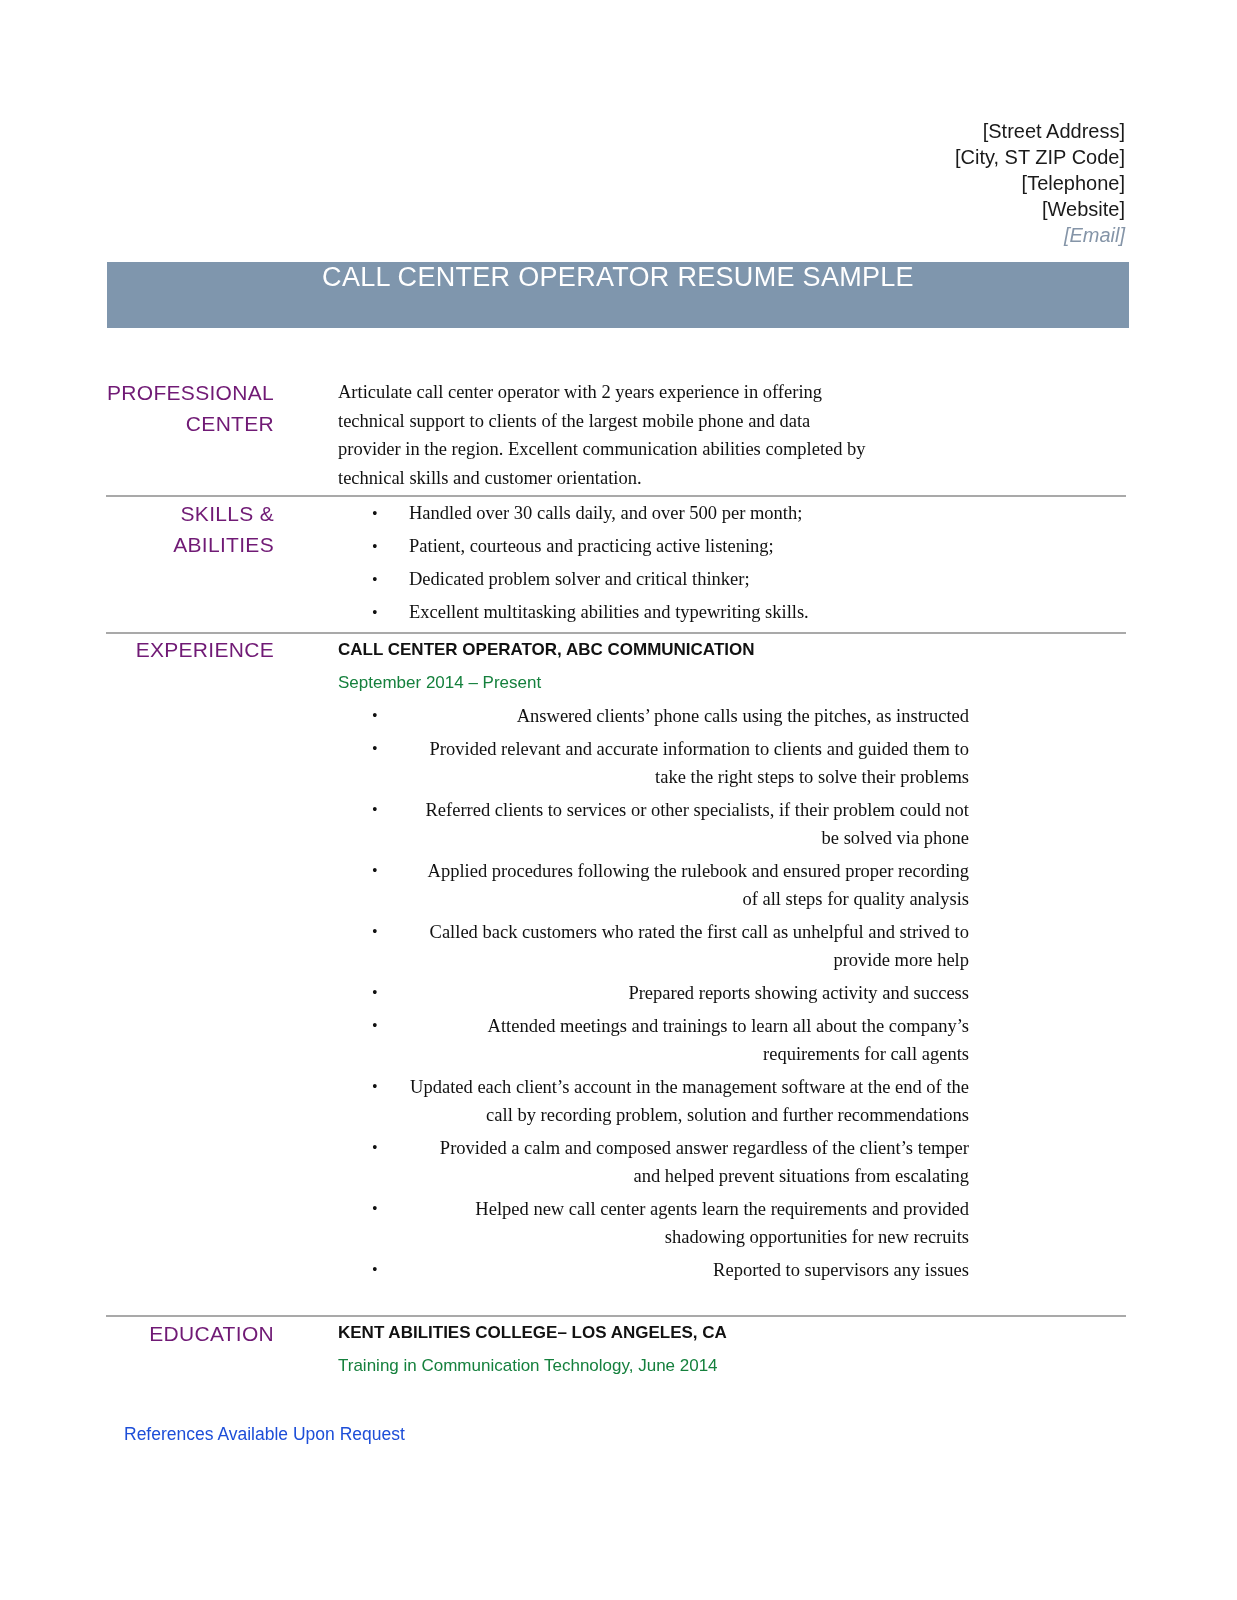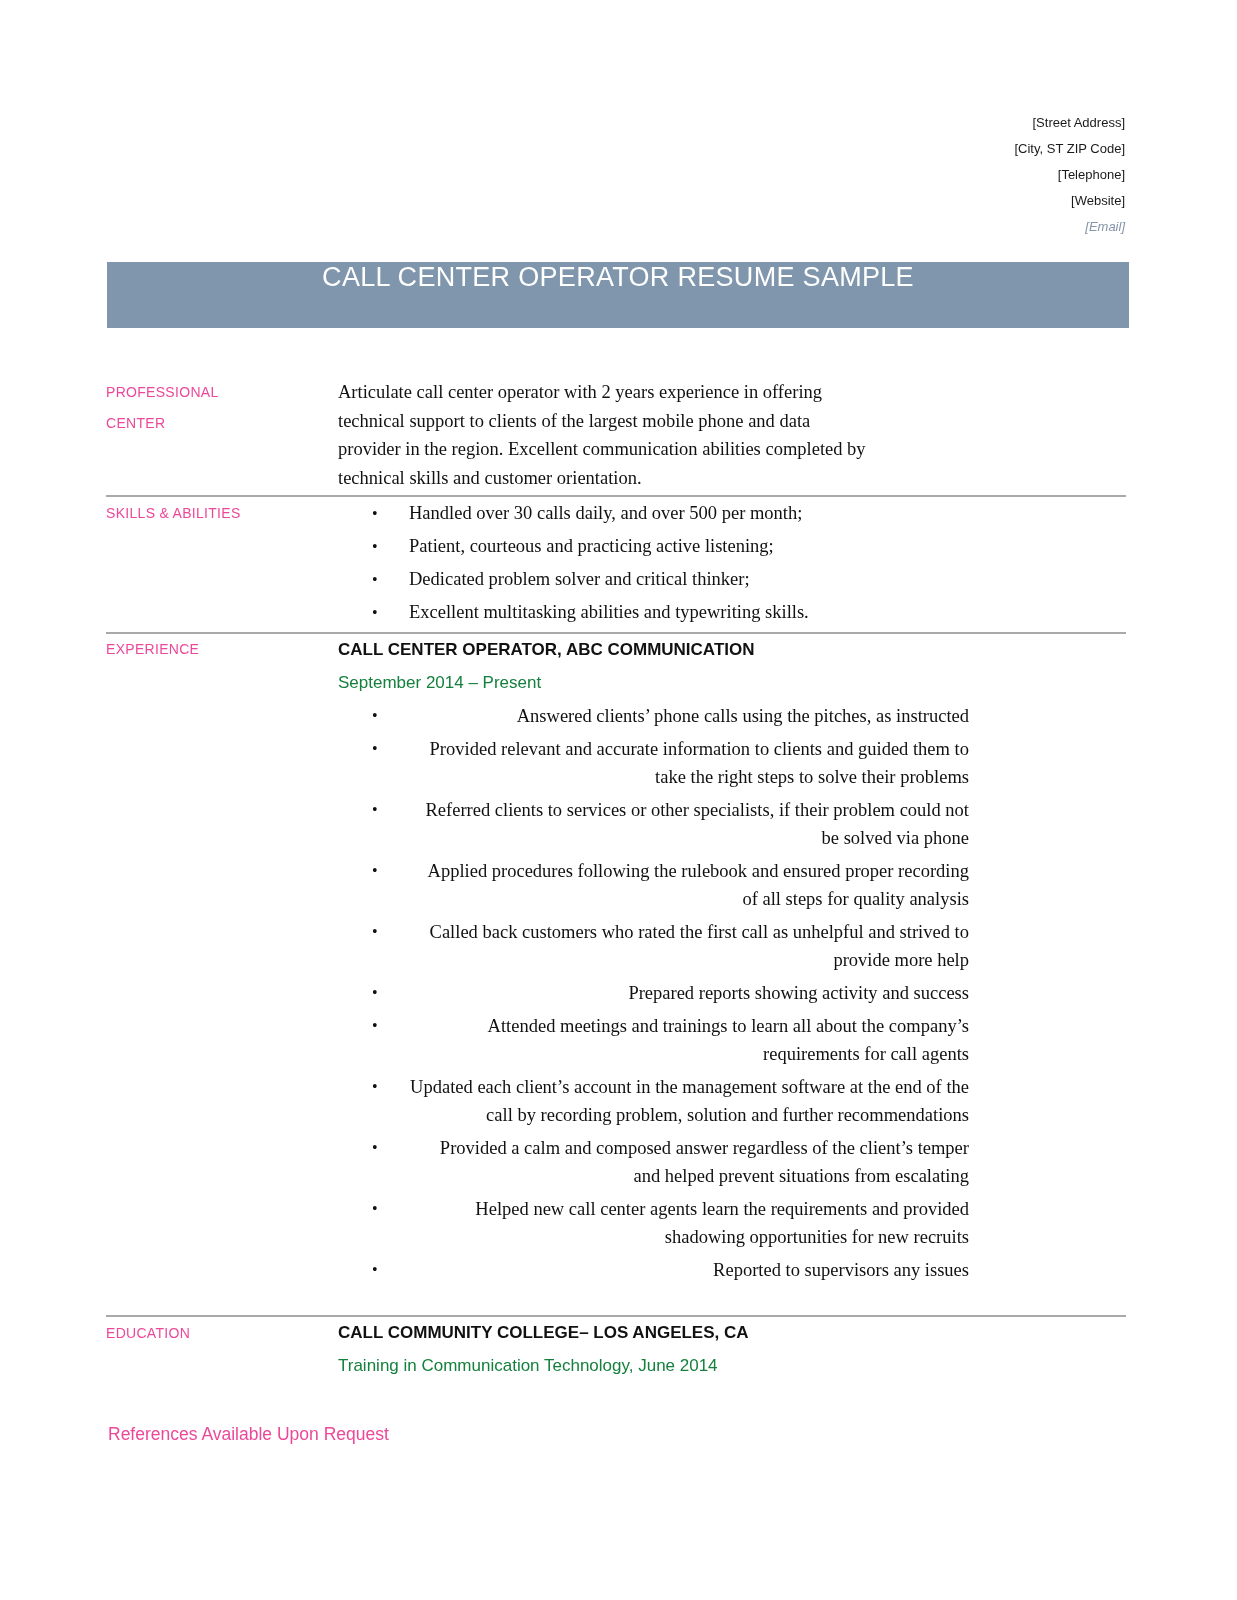--- a/index.html
+++ b/index.html
@@ -1,31 +1,31 @@
 <!DOCTYPE html>
 <html><head>
 <meta charset="utf-8">
 <style>
   html, body { margin: 0; padding: 0; background: #ffffff; }
   body { width: 1237px; height: 1600px; position: relative; overflow: hidden; font-family: "Liberation Sans", sans-serif; color: #111; }
-  .contact { position: absolute; right: 112px; top: 110px; text-align: right; font-family: "Liberation Sans", sans-serif; font-size: 13px; line-height: 26px; color: #1a1a1a; }
+  .contact { position: absolute; right: 112px; top: 118px; text-align: right; font-family: "Liberation Sans", sans-serif; font-size: 20px; line-height: 26px; color: #1a1a1a; }
   .contact .email { color: #8595a8; font-style: italic; }
   .title-bar { position: absolute; left: 107px; top: 262px; width: 1022px; height: 66px; background: #7f96ad; display: flex; align-items: flex-start; justify-content: center; }
   .title-bar span { color: #ffffff; font-size: 27px; letter-spacing: 0.3px; font-family: "Liberation Sans", sans-serif; }
-  .label { position: absolute; left: 0; width: 168px; text-align: left; color: #ec4899; font-size: 14px; line-height: 31px; letter-spacing: 0.3px; font-family: "Liberation Sans", sans-serif; }
+  .label { position: absolute; left: 0; width: 168px; text-align: right; color: #701a75; font-size: 21px; line-height: 31px; letter-spacing: 0.3px; font-family: "Liberation Sans", sans-serif; }
   .body-text { position: absolute; left: 239px; font-family: "Liberation Serif", serif; font-size: 18.5px; line-height: 28.5px; color: #111; }
   .rule { position: absolute; left: 106px; width: 1020px; height: 2px; background: #a9a9a9; }
   ul.bullets { list-style: none; margin: 0; padding: 0; position: absolute; left: 271px; font-family: "Liberation Serif", serif; font-size: 18.5px; color: #111; }
   ul.bullets li { position: relative; padding-left: 37px; }
   ul.bullets li::before { content: "•"; position: absolute; left: 0; top: 0; font-size: 16px; }
   ul.skills li { line-height: 33px; }
   ul.exp li { line-height: 28px; margin-bottom: 5px; width: 560px; text-align: right; }
   .job-title { position: absolute; left: 239px; font-family: "Liberation Sans", sans-serif; font-weight: bold; font-size: 17px; color: #111; }
   .job-dates { position: absolute; left: 239px; font-family: "Liberation Sans", sans-serif; font-size: 17px; color: #15803d; }
-  .footer { position: absolute; left: 108px; top: 1424px; font-family: "Liberation Sans", sans-serif; font-size: 17.5px; color: #ec4899; }
+  .footer { position: absolute; left: 124px; top: 1424px; font-family: "Liberation Sans", sans-serif; font-size: 17.5px; color: #1d4ed8; }
 </style>
 </head>
 <body>
 
 <div class="contact">
   <div>[Street Address]</div>
   <div>[City, ST ZIP Code]</div>
   <div>[Telephone]</div>
   <div>[Website]</div>
   <div class="email">[Email]</div>
@@ -68,16 +68,16 @@
   <li>Prepared reports showing activity and success</li>
   <li>Attended meetings and trainings to learn all about the company’s requirements for call agents</li>
   <li>Updated each client’s account in the management software at the end of the call by recording problem, solution and further recommendations</li>
   <li>Provided a calm and composed answer regardless of the client’s temper and helped prevent situations from escalating</li>
   <li>Helped new call center agents learn the requirements and provided shadowing opportunities for new recruits</li>
   <li>Reported to supervisors any issues</li>
 </ul>
 <div class="rule" style="top:1315px;"></div>
 
 <div class="label" style="left:106px; top:1318px;">EDUCATION</div>
-<div class="job-title" style="left:338px; top:1323px;">CALL COMMUNITY COLLEGE– LOS ANGELES, CA</div>
+<div class="job-title" style="left:338px; top:1323px;">KENT ABILITIES COLLEGE– LOS ANGELES, CA</div>
 <div class="job-dates" style="left:338px; top:1356px;text-align:right;">Training in Communication Technology, June 2014</div>
 
 <div class="footer">References Available Upon Request</div>
 
 </body></html>

